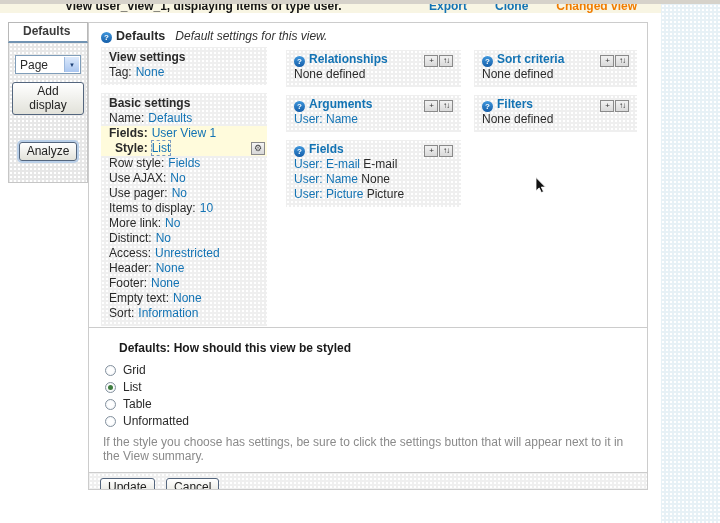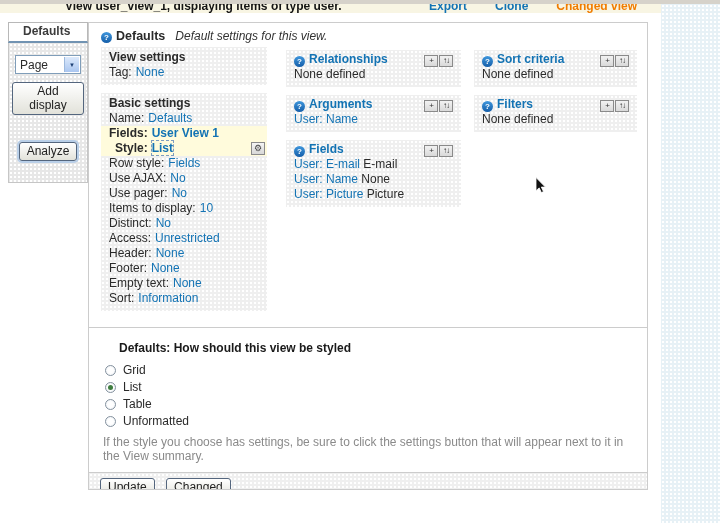--- a/index.html
+++ b/index.html
@@ -54,21 +54,21 @@
   #summary { position:relative; height:280px; }
   .col { position:absolute; top:0; }
   #col1 { left:12px;  width:166px; }
   #col2 { left:197px; width:175px; top:3px; }
   #col3 { left:385px; width:163px; top:3px; }
   .box { padding:2px 8px 5px; margin-bottom:8px; }
   .bh { font-weight:bold; color:#2a2a2a; line-height:16px; }
   .row { line-height:15px; white-space:nowrap; }
   .row .lbl { margin-right:4px; }
   .hl { background:#fffbdc; margin:0 -8px; padding:0 8px; font-weight:bold; }
-  .hl a { font-weight:bold;margin-top:20px; }
+  .hl a { font-weight:normal;margin-top:20px; }
   .style-row { position:relative; padding-left:14px; }
   .sel-outline { outline:1px dashed #7d9cc0; outline-offset:0px; }
   .gear-btn { position:absolute; right:2px; top:1px; width:14px; height:13px;
     border:1px solid #8a8a8a; background:linear-gradient(#f4f4f4,#d8d8d8);
     font-size:9px; line-height:11px; text-align:center; color:#444; padding:0; }
 
   .shead { display:flex; justify-content:space-between; align-items:flex-end; }
   .stitle { color:#1373b4; font-weight:bold; line-height:15px; white-space:nowrap; }
   .ops { display:flex; gap:1px; margin-top:1px; }
   .op-btn { width:14px; height:12px; border:1px solid #8a8a8a; background:linear-gradient(#f2f2f2,#d9d9d9);
@@ -138,20 +138,21 @@
 
       <div class="box dots-gray">
         <div class="bh">Basic settings</div>
         <div class="row"><span class="lbl">Name:</span><a href="#">Defaults</a></div>
         <div class="row hl"><span class="lbl">Fields:</span><a href="#">User View 1</a></div>
         <div class="row hl style-row"><span class="lbl">Style:</span><a href="#" class="sel-outline">List</a><button class="gear-btn">⚙</button></div>
         <div class="row"><span class="lbl">Row style:</span><a href="#">Fields</a></div>
         <div class="row"><span class="lbl">Use AJAX:</span><a href="#">No</a></div>
         <div class="row"><span class="lbl">Use pager:</span><a href="#">No</a></div>
         <div class="row"><span class="lbl">Items to display:</span><a href="#">10</a></div>
+        <div class="row"><span class="lbl">More link:</span><a href="#">No</a></div>
         <div class="row"><span class="lbl">Distinct:</span><a href="#">No</a></div>
         <div class="row"><span class="lbl">Access:</span><a href="#">Unrestricted</a></div>
         <div class="row"><span class="lbl">Header:</span><a href="#">None</a></div>
         <div class="row"><span class="lbl">Footer:</span><a href="#">None</a></div>
         <div class="row"><span class="lbl">Empty text:</span><a href="#">None</a></div>
         <div class="row"><span class="lbl">Sort:</span><a href="#">Information</a></div>
       </div>
     </div>
 
     <div class="col" id="col2">
@@ -235,20 +236,20 @@
       </div>
     <div class="opt">
         <span class="radio"></span>
         <span>Unformatted</span>
       </div>
     <div id="style-help">If the style you choose has settings, be sure to click the settings button that will appear next to it in the View summary.</div>
   </div>
 
   <div id="panel-footer" class="dots-gray">
     <button class="btn">Update</button>
-    <button class="btn">Changed</button>
+    <button class="btn">Cancel</button>
   </div>
 
 </div>
 
 <svg id="cursor" width="12" height="18" viewBox="0 0 12 18">
   <path d="M1,0.5 L1,13.7 L4.2,10.9 L6.4,15.6 L8.5,14.6 L6.3,10.1 L10.4,10.1 Z" fill="#111" stroke="#fff" stroke-width="0.8"></path>
 </svg>
 
 </body></html>

